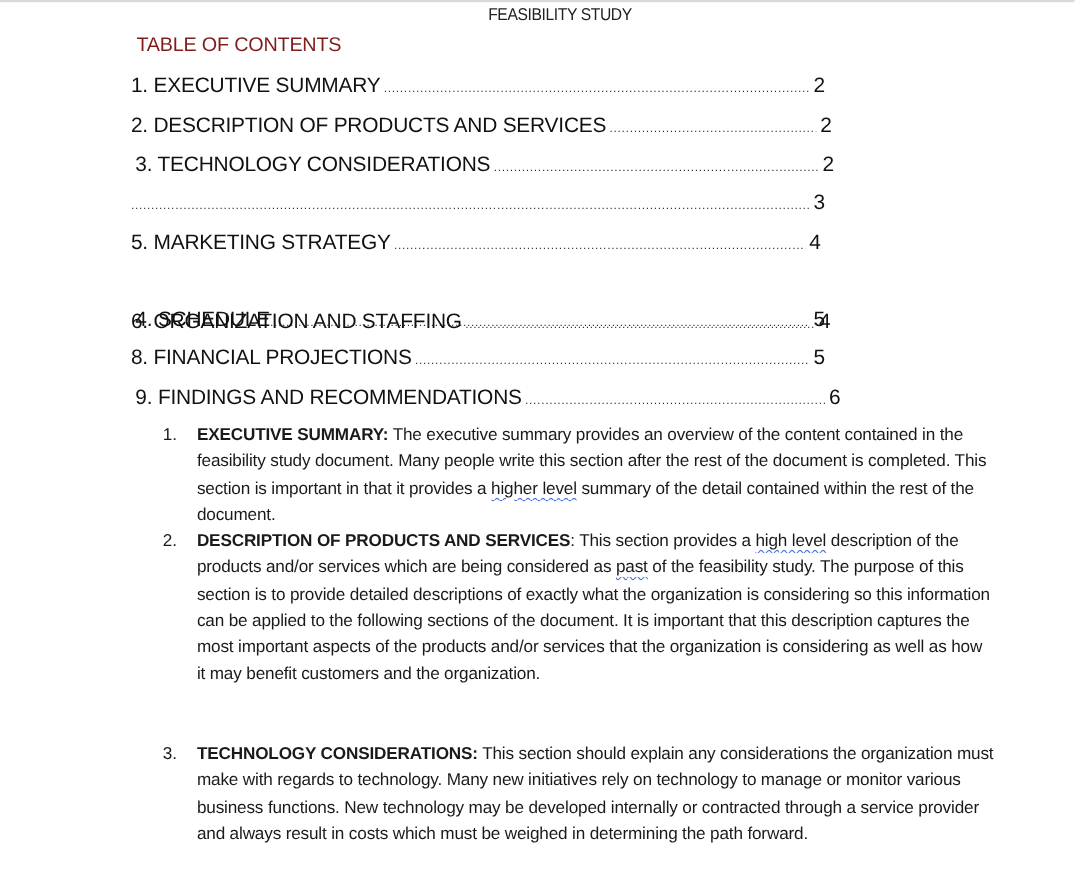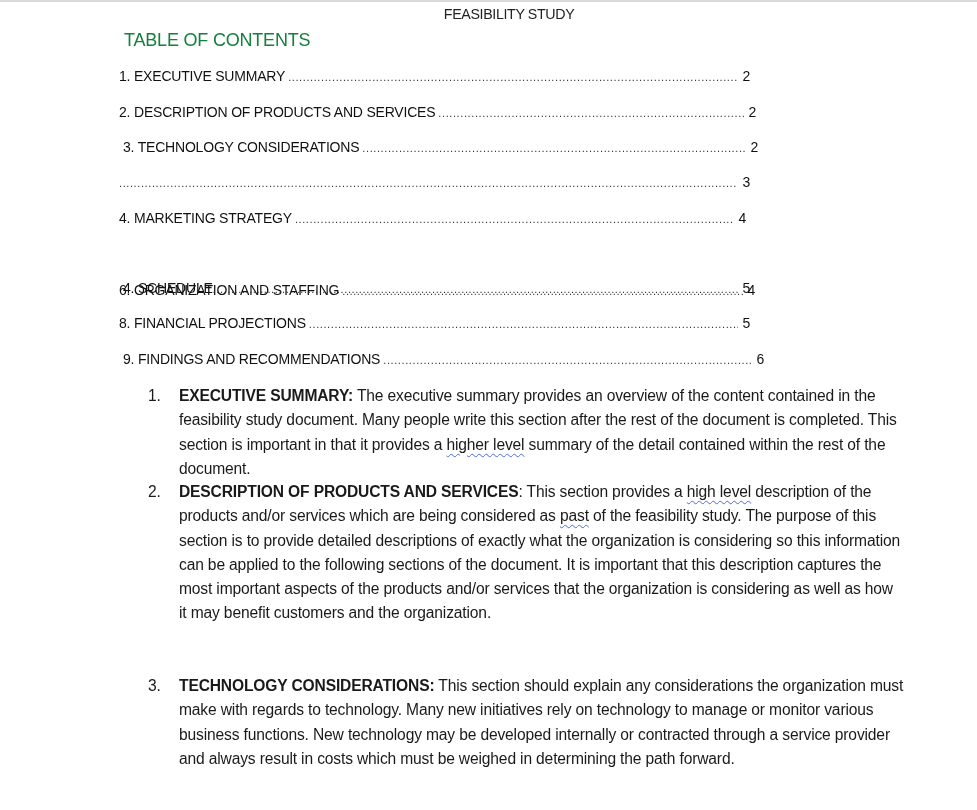--- a/index.html
+++ b/index.html
@@ -29,28 +29,28 @@
       font-size: 15.5px;
       letter-spacing: -0.4px;
       color: #222;
       transform: scaleX(0.92);
       transform-origin: 510px 0;
     }
     .toc-title {
       position: absolute;
       left: 124px; top: 30px;
       font-size: 18px;
-      color: #15803d;
+      color: #7f1d1d;
       letter-spacing: -0.2px;
     }
     .toc-entry {
       position: absolute;
       display: flex;
       align-items: baseline;
-      font-size: 14px;
+      font-size: 19px;
       color: #111;
       white-space: nowrap;
       letter-spacing: -0.2px;
     }
     .toc-entry .label {
       flex: 0 0 auto;
       padding-right: 3px;
     }
     .toc-entry .leader {
       flex: 1 1 auto;
@@ -116,21 +116,21 @@
 <div class="toc-entry" style="left:123px; top:139px; width:635px;">
   <span class="label">3. TECHNOLOGY CONSIDERATIONS</span>
   <span class="leader"></span>
   <span class="page">2</span>
 </div>
 <div class="toc-entry" style="left:119px; top:174px; width:631px;">
   <span class="leader"></span>
   <span class="page">3</span>
 </div>
 <div class="toc-entry" style="left:119px; top:210px; width:627px;">
-  <span class="label">4. MARKETING STRATEGY</span>
+  <span class="label">5. MARKETING STRATEGY</span>
   <span class="leader"></span>
   <span class="page">4</span>
 </div>
 <div class="toc-entry" style="left:119px; top:258px; width:636px;margin-top:24px;">
   <span class="label">6. ORGANIZATION AND STAFFING</span>
   <span class="leader"></span>
   <span class="page">4</span>
 </div>
 <div class="toc-entry" style="left:123px; top:280px; width:627px;">
   <span class="label" style="padding-right:0;">4. SCHEDULE</span>

